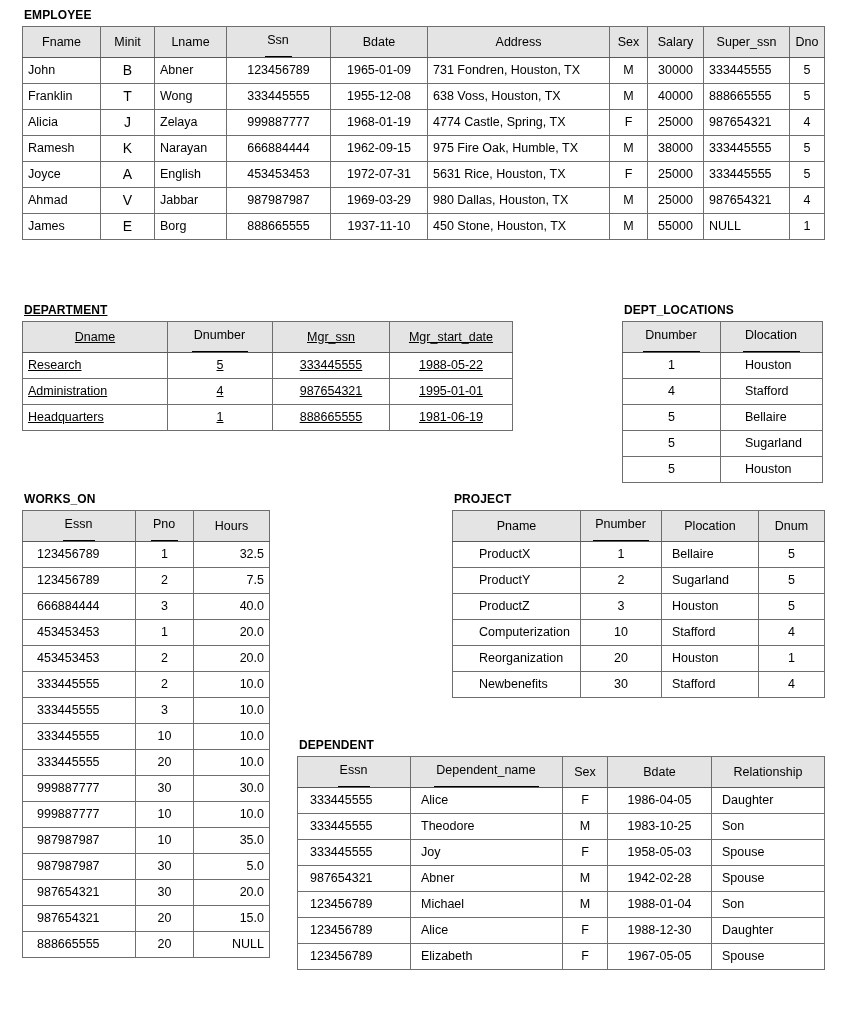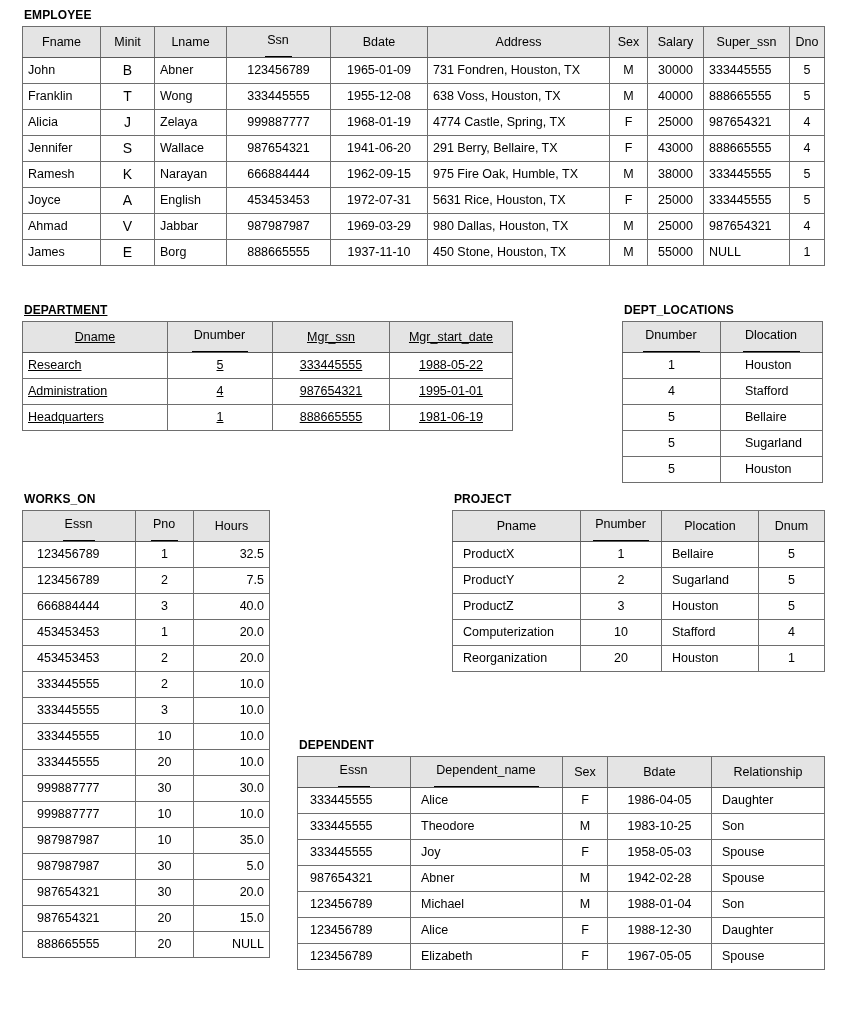--- a/index.html
+++ b/index.html
@@ -116,21 +116,21 @@
   #works-on-table col.w2 { width: 58px; }
   #works-on-table col.w3 { width: 76px; }
   #works-on-table td.wo-essn { padding-left: 14px; }
 
   
   #project-table { width: 372px; }
   #project-table col.p1 { width: 128px; }
   #project-table col.p2 { width: 81px; }
   #project-table col.p3 { width: 97px; }
   #project-table col.p4 { width: 66px; }
-  #project-table td.proj-name { padding-left: 10px; margin-left: 36px; }
+  #project-table td.proj-name { padding-left: 26px; margin-left: 36px; }
   #project-table td.proj-loc  { padding-left: 10px; }
 
   
   #dependent-table { width: 527px; }
   #dependent-table col.dp1 { width: 113px; }
   #dependent-table col.dp2 { width: 152px; }
   #dependent-table col.dp3 { width: 45px; }
   #dependent-table col.dp4 { width: 104px; }
   #dependent-table col.dp5 { width: 113px; }
   #dependent-table td.dep-essn { padding-left: 12px; }
@@ -200,32 +200,20 @@
           <td class="l ">Zelaya</td>
           <td class="c ">999887777</td>
           <td class="c ">1968-01-19</td>
           <td class="l ">4774 Castle, Spring, TX</td>
           <td class="c ">F</td>
           <td class="c ">25000</td>
           <td class="l ">987654321</td>
           <td class="c ">4</td>
         </tr>
         <tr>
-          <td class="l ">Jennifer</td>
-          <td class="c minit">S</td>
-          <td class="l ">Wallace</td>
-          <td class="c ">987654321</td>
-          <td class="c ">1941-06-20</td>
-          <td class="l ">291 Berry, Bellaire, TX</td>
-          <td class="c ">F</td>
-          <td class="c ">43000</td>
-          <td class="l ">888665555</td>
-          <td class="c ">4</td>
-        </tr>
-        <tr>
           <td class="l ">Ramesh</td>
           <td class="c minit">K</td>
           <td class="l ">Narayan</td>
           <td class="c ">666884444</td>
           <td class="c ">1962-09-15</td>
           <td class="l ">975 Fire Oak, Humble, TX</td>
           <td class="c ">M</td>
           <td class="c ">38000</td>
           <td class="l ">333445555</td>
           <td class="c ">5</td>
@@ -488,20 +476,26 @@
           <td class="l proj-name">Computerization</td>
           <td class="c ">10</td>
           <td class="l proj-loc">Stafford</td>
           <td class="c ">4</td>
         </tr>
         <tr>
           <td class="l proj-name">Reorganization</td>
           <td class="c ">20</td>
           <td class="l proj-loc">Houston</td>
           <td class="c ">1</td>
+        </tr>
+        <tr>
+          <td class="l proj-name">Newbenefits</td>
+          <td class="c ">30</td>
+          <td class="l proj-loc">Stafford</td>
+          <td class="c ">4</td>
         </tr>
       </tbody>
   </table>
 </div>
 
 <div class="table-block" id="dependent-block">
   <div class="table-caption">DEPENDENT</div>
   <table class="rel" id="dependent-table">
     <colgroup>
         <col class="dp1">

